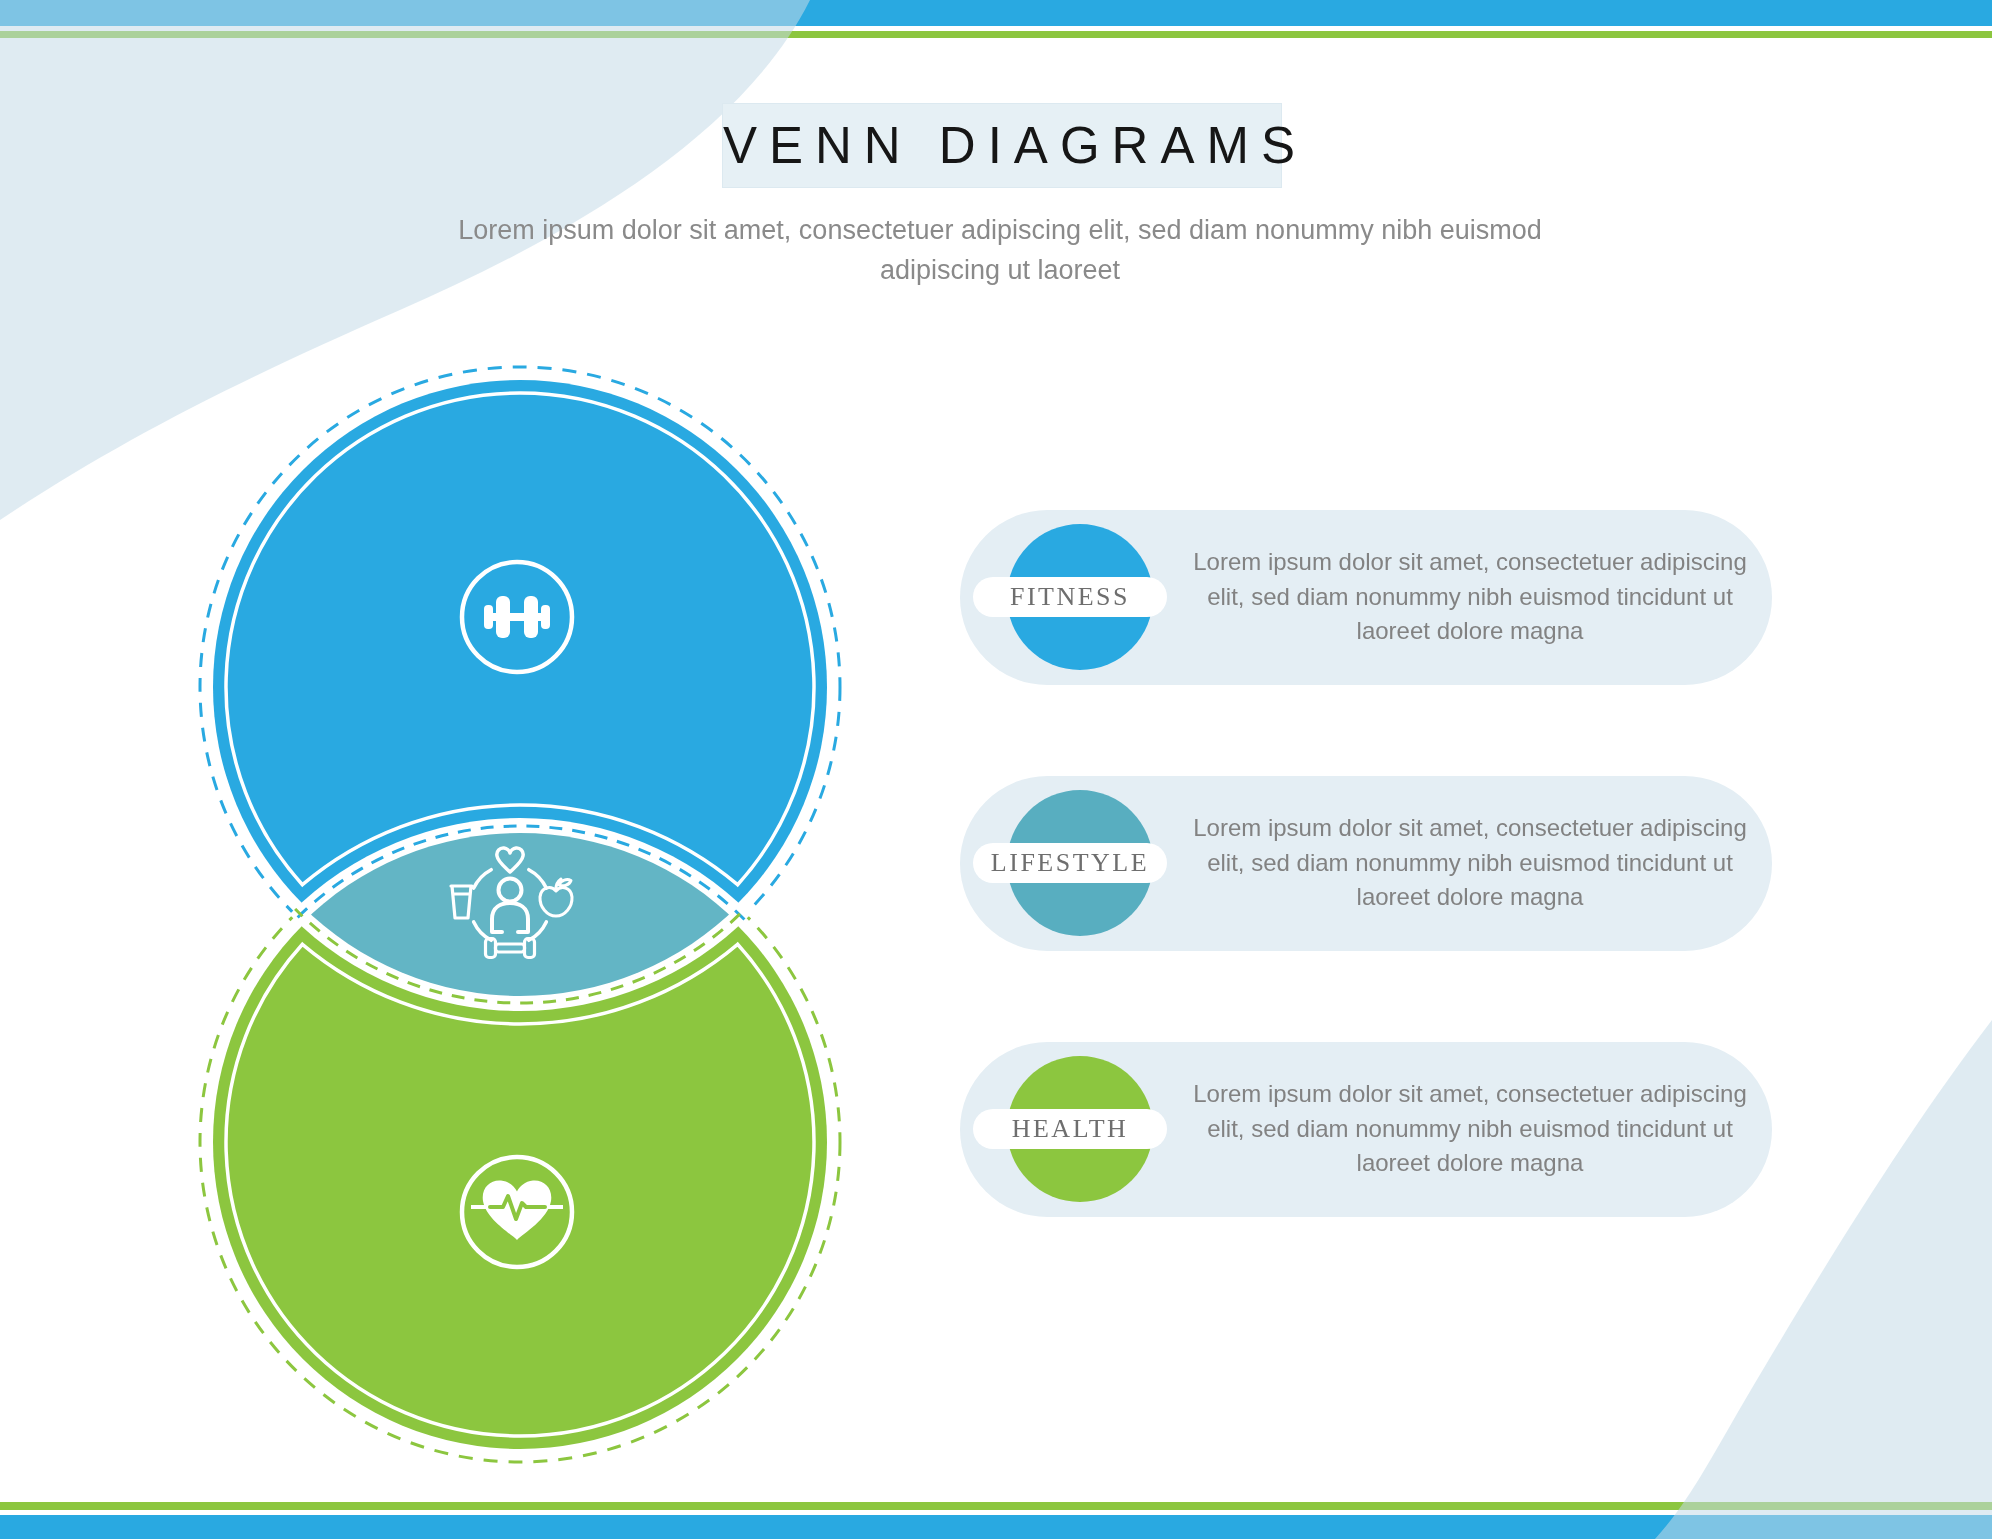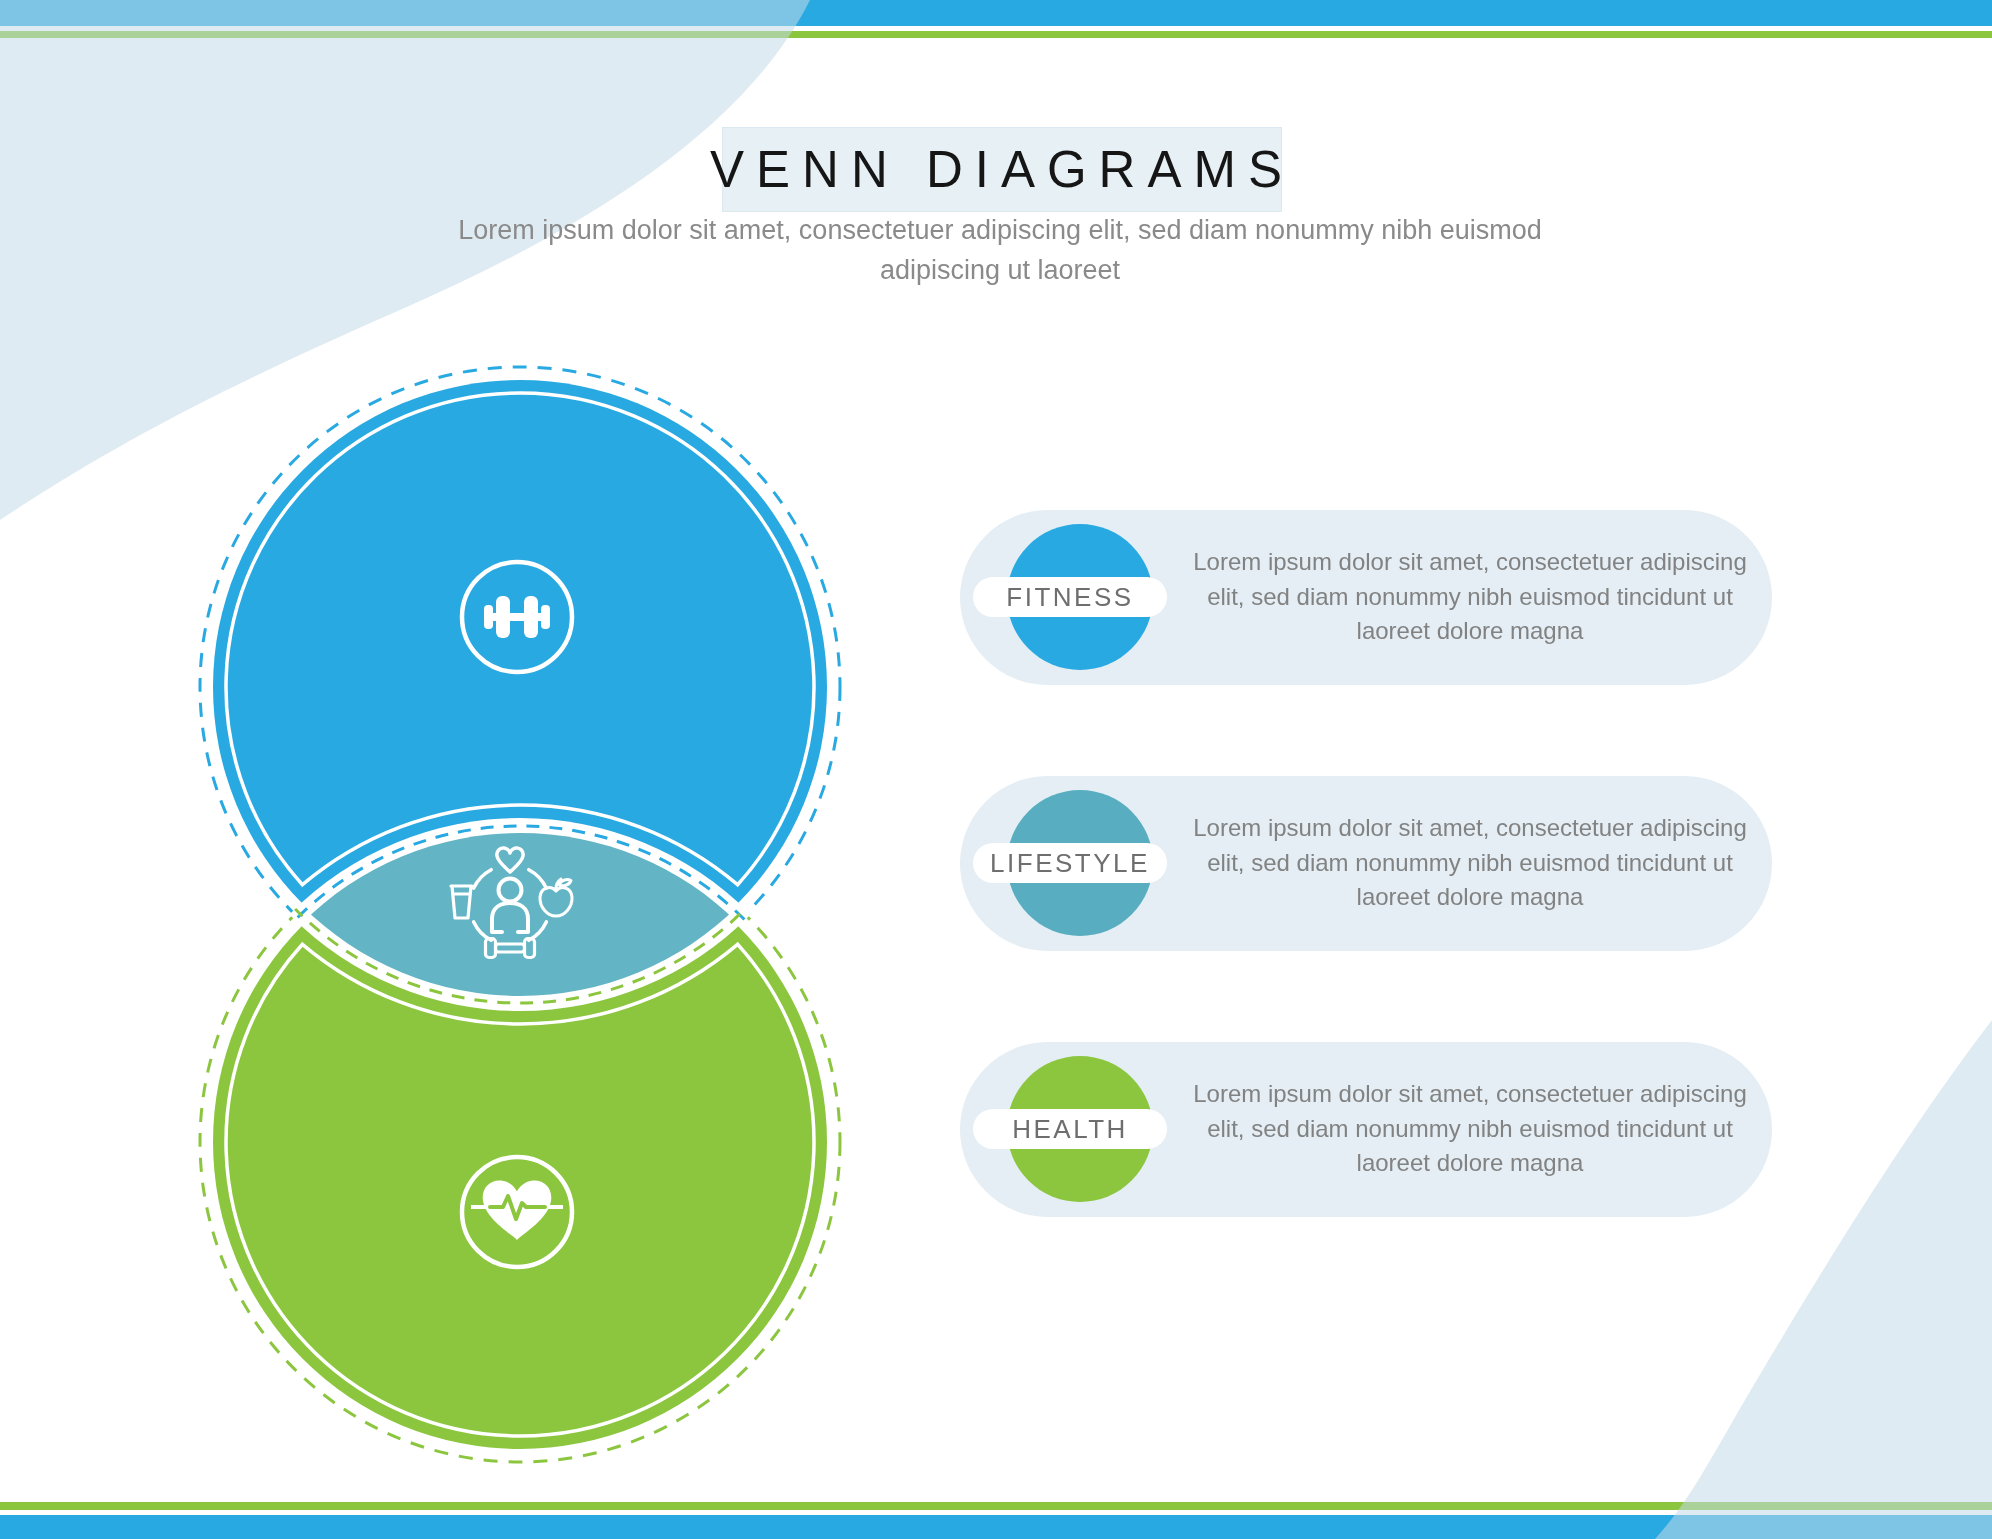--- a/index.html
+++ b/index.html
@@ -17,21 +17,21 @@
   .bar-bottom-green{top:1502px;height:8px;}
   .bar-bottom-blue{top:1515px;height:24px;}
   
   .blobs{position:absolute;left:0;top:0;z-index:2;pointer-events:none;}
   
   .title-box{
     position:absolute;left:722px;top:103px;width:560px;height:85px;
     z-index:4;
     border:1px solid #dce9f0;
     box-sizing:border-box;
-    display:flex;align-items:center;justify-content:center;margin-top:24px;
+    display:flex;align-items:center;
   }
   .title-text{
     font-size:51px;letter-spacing:12px;color:#161616;font-weight:400;
     white-space:nowrap;
   }
   .subtitle{
     position:absolute;left:200px;top:210px;width:1600px;z-index:4;
     text-align:center;color:#8a8a8a;font-size:27px;line-height:40px;
   }
   
@@ -46,21 +46,21 @@
   .legend-item.i2{top:1042px;}
   .legend-circle{
     position:absolute;left:47px;top:14px;width:146px;height:146px;border-radius:50%;
   }
   .legend-banner{
     position:absolute;left:13px;top:67px;width:194px;height:40px;border-radius:20px;
     background:#ffffff;
     display:flex;align-items:center;justify-content:center;
   }
   .legend-label{
-    font-family:Liberation Sans, sans-serif;
+    font-family:Liberation Serif, serif;
     font-size:26px;color:#6e6e6e;letter-spacing:2.5px;
   }
   .legend-text{
     position:absolute;left:230px;top:35px;width:560px;
     text-align:center;color:#828282;font-size:24px;line-height:34.5px;
   }
 </style>
 </head>
 <body>
 

